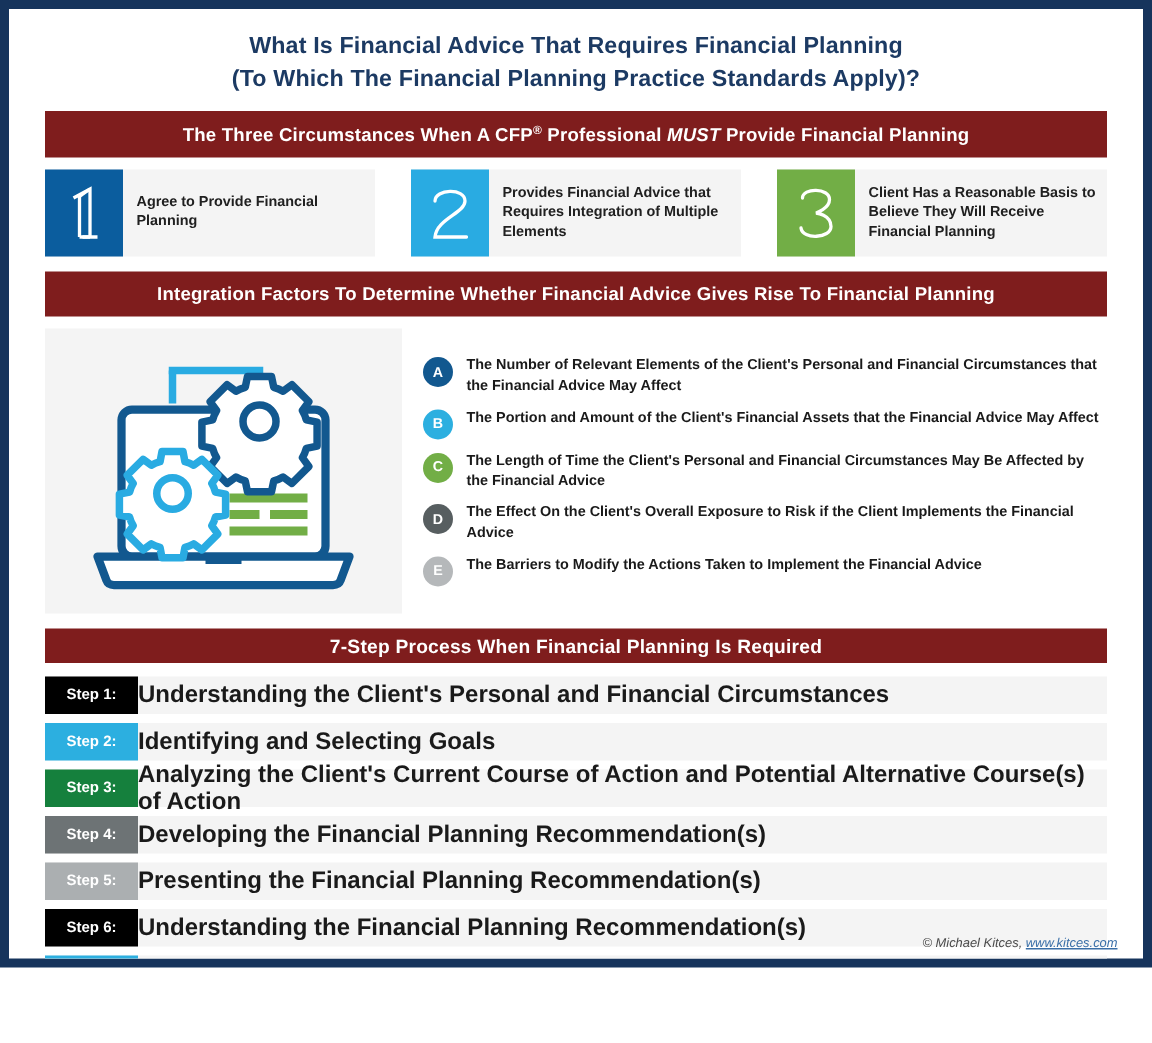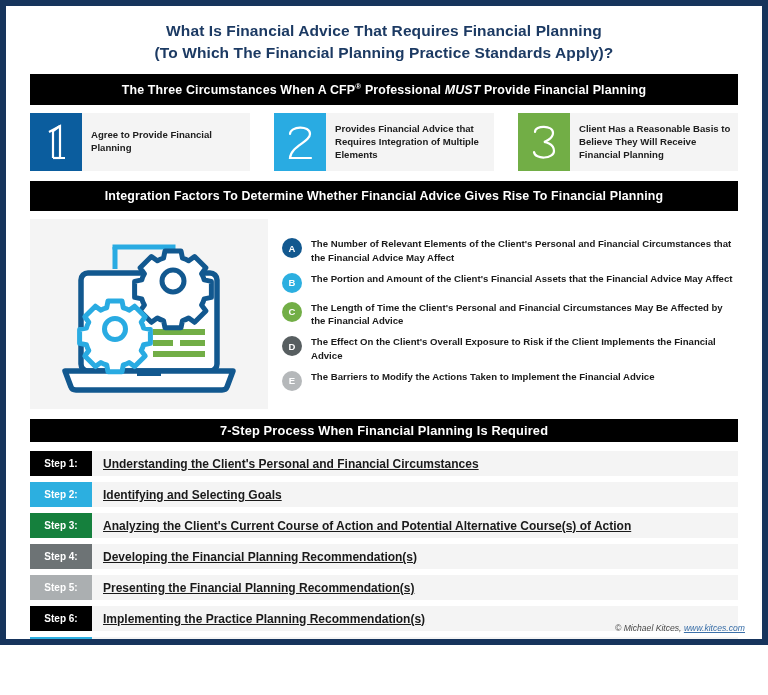--- a/index.html
+++ b/index.html
@@ -24,21 +24,21 @@
   .title-line {
     color: #1C3A63;
     font-size: 15.5px;
     font-weight: bold;
     line-height: 1.42;
     letter-spacing: 0.1px;
   }
 
   
   .bar {
-    background: #000000;
+    background: #7f1d1d;
     color: #ffffff;
     text-align: center;
     font-size: 12.4px;
     font-weight: bold;
     letter-spacing: .15px;
     margin: 0 24px;
     padding: 8px 10px;
   }
   .bar em { font-style: italic; }
   .bar .reg { font-size: 8px; vertical-align: super; }
@@ -138,27 +138,25 @@
     flex: 0 0 62px;
     color: #ffffff;
     font-size: 10px;
     font-weight: bold;
     display: flex;
     align-items: center;
     justify-content: center;
   }
   .step-text {
     flex: 1 1 auto;
-    padding-left: 11px;
-    font-size: 12px;
+    font-size: 16px;
     font-weight: bold;
     color: #1A1A1A;
     display: flex;
     align-items: center;
-    text-decoration: underline;
   }
   .s-darkblue { background: #000000; }
   .s-lightblue { background: #2CAFE0; }
   .s-green { background: #15803d; }
   .s-darkgray { background: #6D7375; }
   .s-lightgray { background: #ABAFB1; }
 
   
   .footer {
     position: absolute;
@@ -309,21 +307,21 @@
       <div class="step-text">Developing the Financial Planning Recommendation(s)</div>
     </div>
 
     <div class="step-row">
       <div class="step-label s-lightgray">Step 5:</div>
       <div class="step-text">Presenting the Financial Planning Recommendation(s)</div>
     </div>
 
     <div class="step-row">
       <div class="step-label s-darkblue">Step 6:</div>
-      <div class="step-text">Implementing the Practice Planning Recommendation(s)</div>
+      <div class="step-text">Understanding the Financial Planning Recommendation(s)</div>
     </div>
 
     <div class="step-row">
       <div class="step-label s-lightblue">Goals 7:</div>
       <div class="step-text">Monitoring Progress and Updating</div>
     </div>
 
   </div>
 
   <div class="footer">

